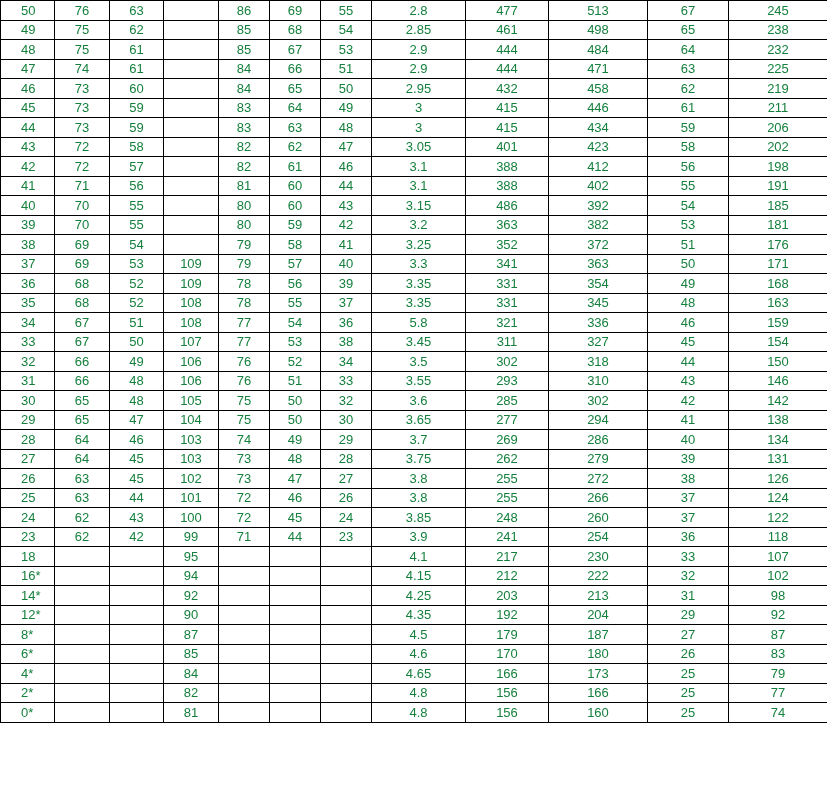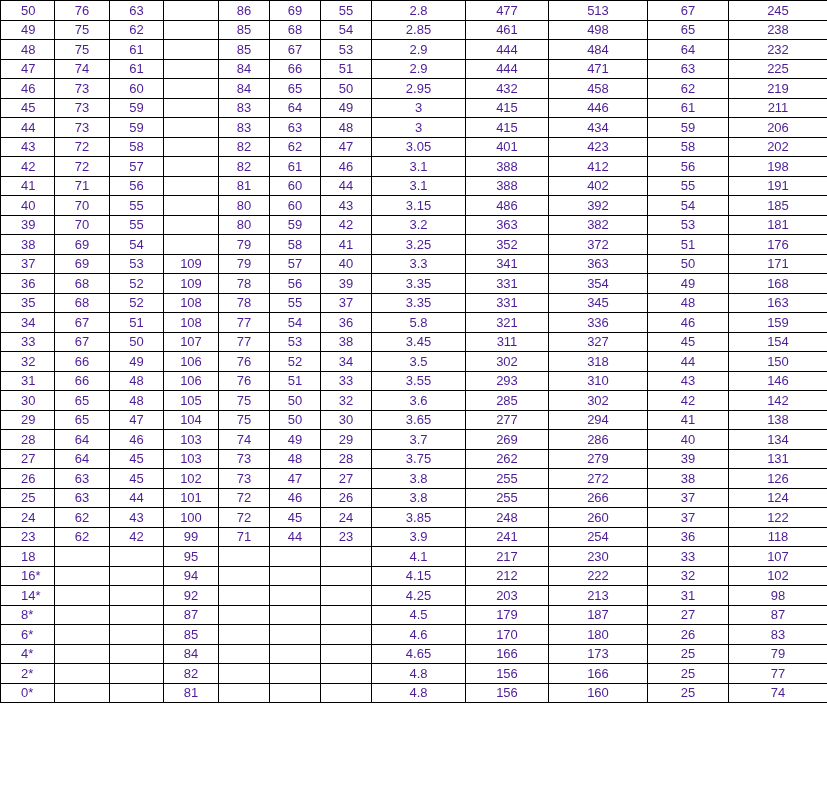--- a/index.html
+++ b/index.html
@@ -3,21 +3,21 @@
 <meta charset="utf-8">
 <style>
   html, body { margin: 0; padding: 0; background: #ffffff; }
   body { width: 827px; height: 801px; overflow: hidden; }
   table.grid {
     border-collapse: collapse;
     table-layout: fixed;
     width: 827px;
     font-family: "Liberation Sans", "DejaVu Sans", sans-serif;
     font-size: 13px;
-    color: #4c1d95;
+    color: #15803d;
   }
   table.grid td {
     border: 1px solid #000000;
     height: 18.5px;
     padding: 0;
     line-height: 17px;
     text-align: center;
     white-space: nowrap;
     overflow: hidden;
   }
@@ -470,20 +470,34 @@
         <td class="c4"></td>
         <td class="c5"></td>
         <td class="c6"></td>
         <td class="c7">4.25</td>
         <td class="c8">203</td>
         <td class="c9">213</td>
         <td class="c10">31</td>
         <td class="c11">98</td>
       </tr>
       <tr>
+        <td class="c0">12*</td>
+        <td class="c1"></td>
+        <td class="c2"></td>
+        <td class="c3">90</td>
+        <td class="c4"></td>
+        <td class="c5"></td>
+        <td class="c6"></td>
+        <td class="c7">4.35</td>
+        <td class="c8">192</td>
+        <td class="c9">204</td>
+        <td class="c10">29</td>
+        <td class="c11">92</td>
+      </tr>
+      <tr>
         <td class="c0">8*</td>
         <td class="c1"></td>
         <td class="c2"></td>
         <td class="c3">87</td>
         <td class="c4"></td>
         <td class="c5"></td>
         <td class="c6"></td>
         <td class="c7">4.5</td>
         <td class="c8">179</td>
         <td class="c9">187</td>

